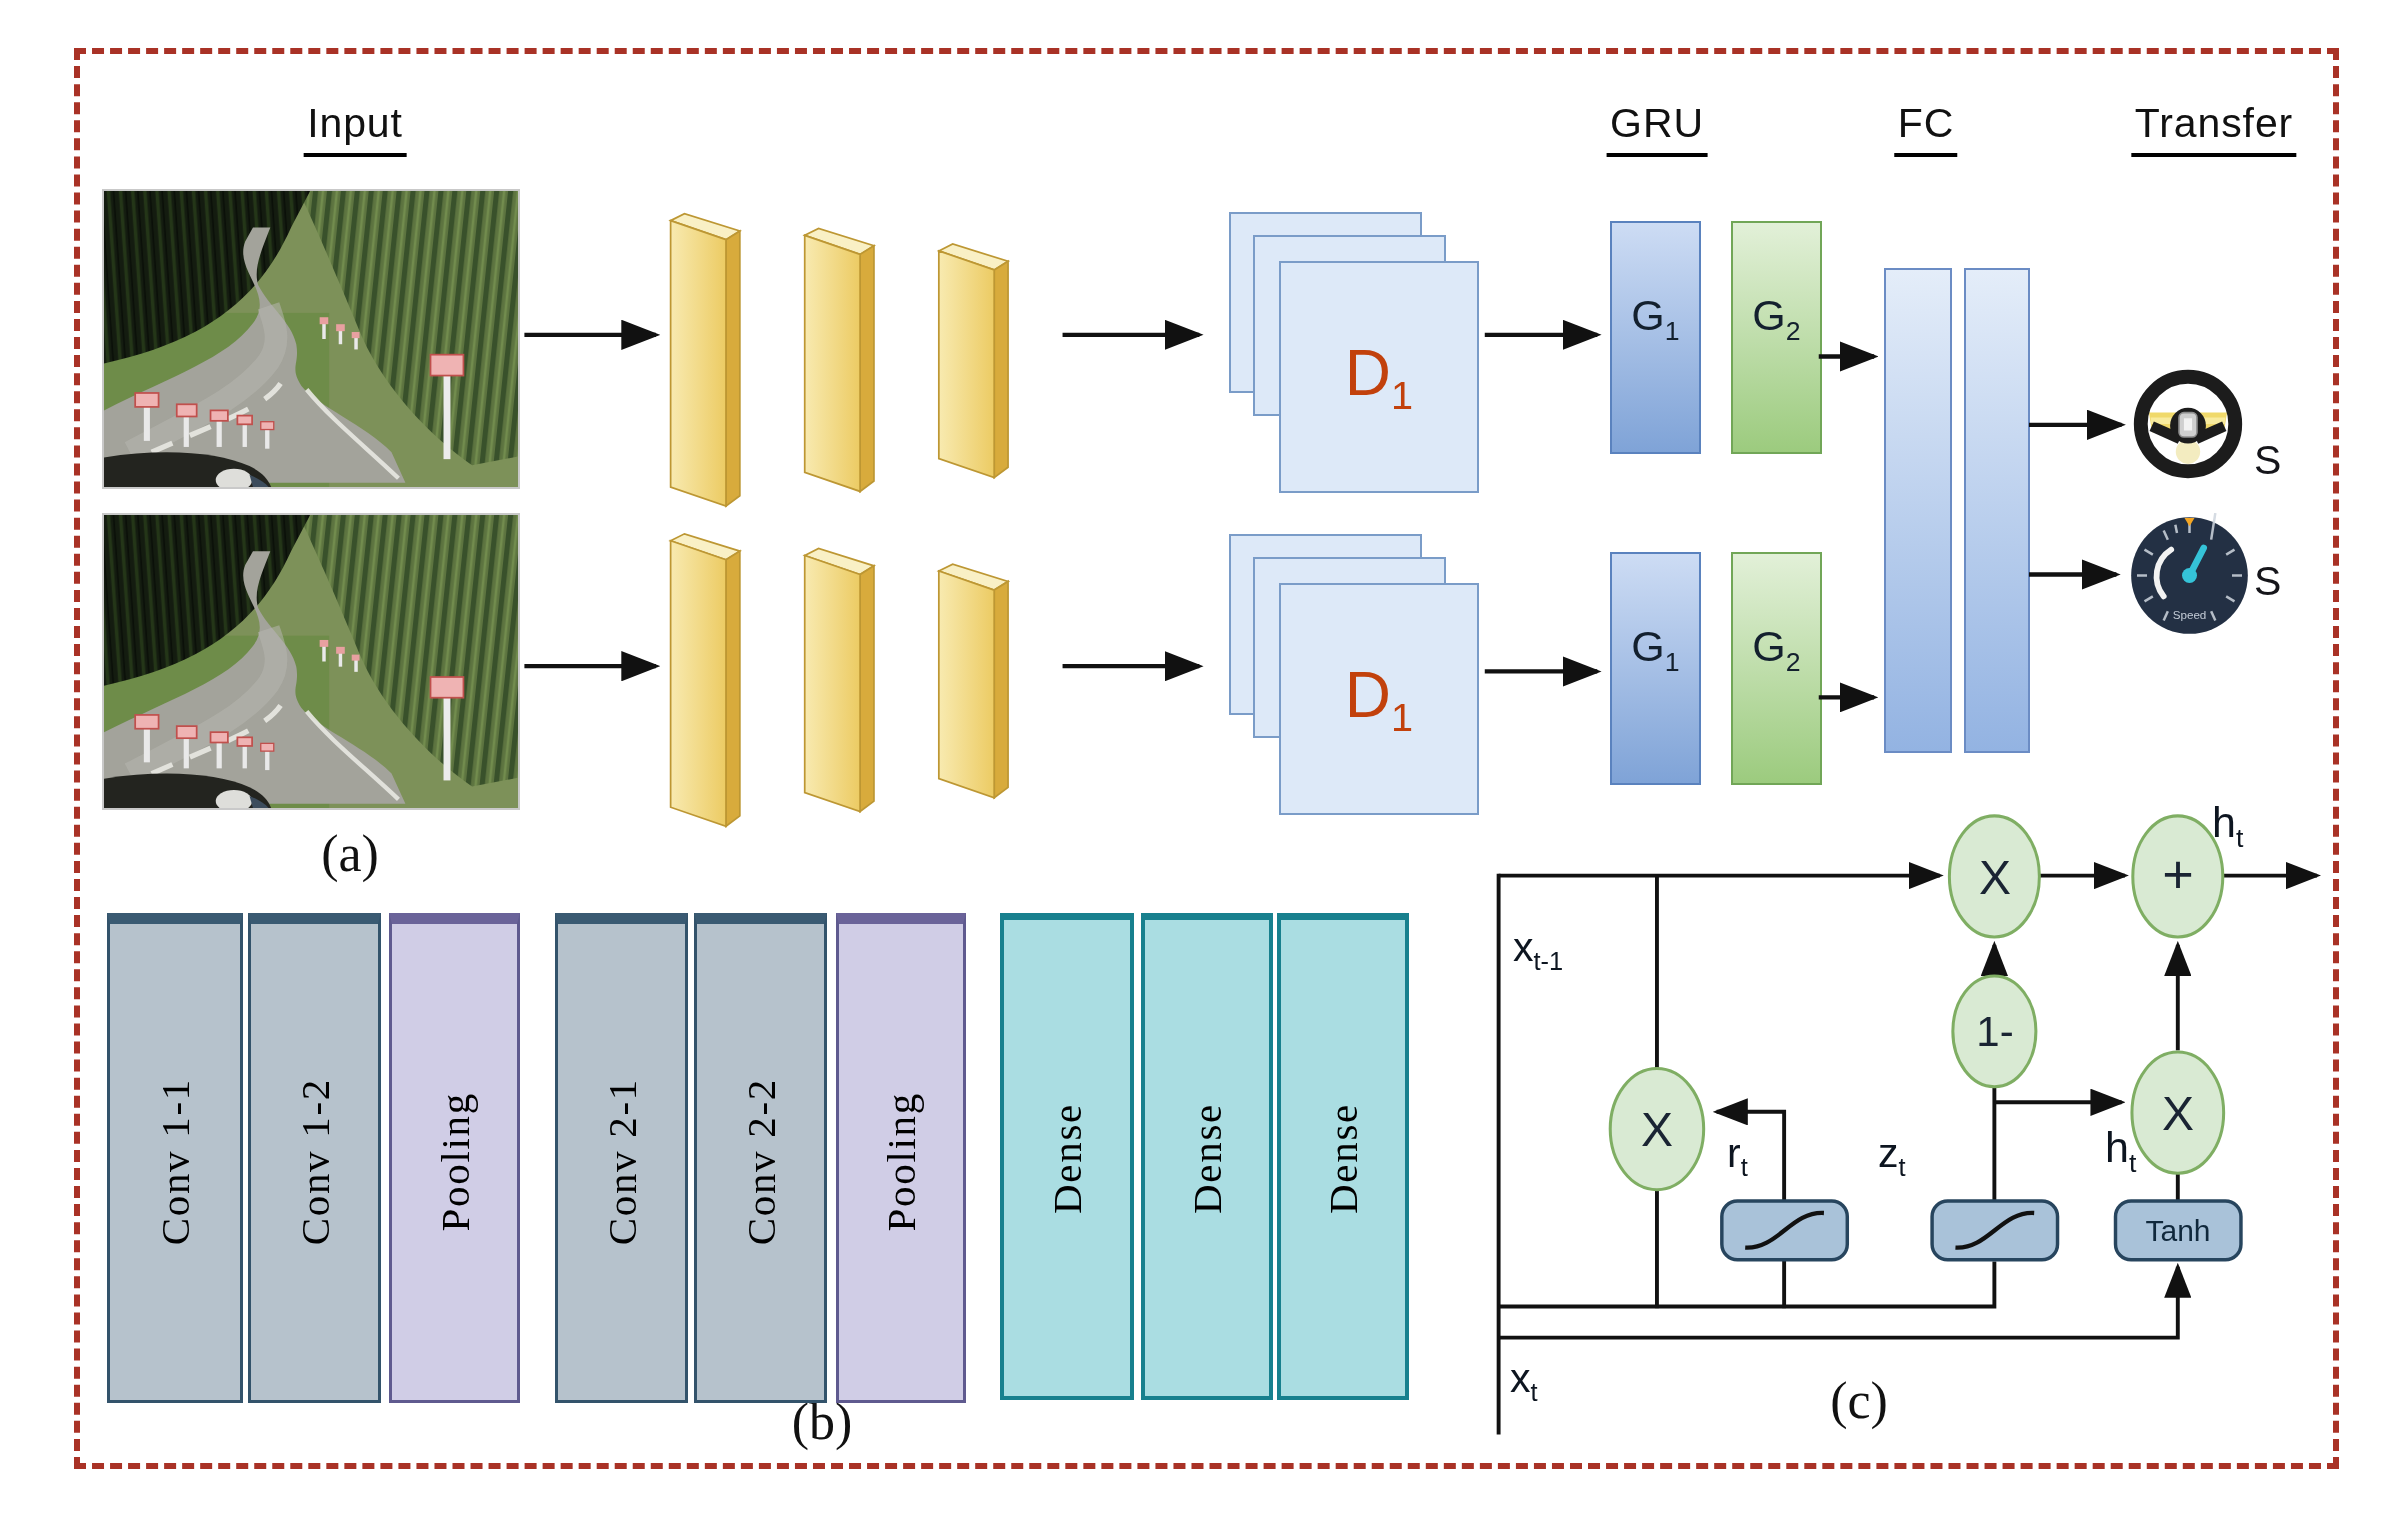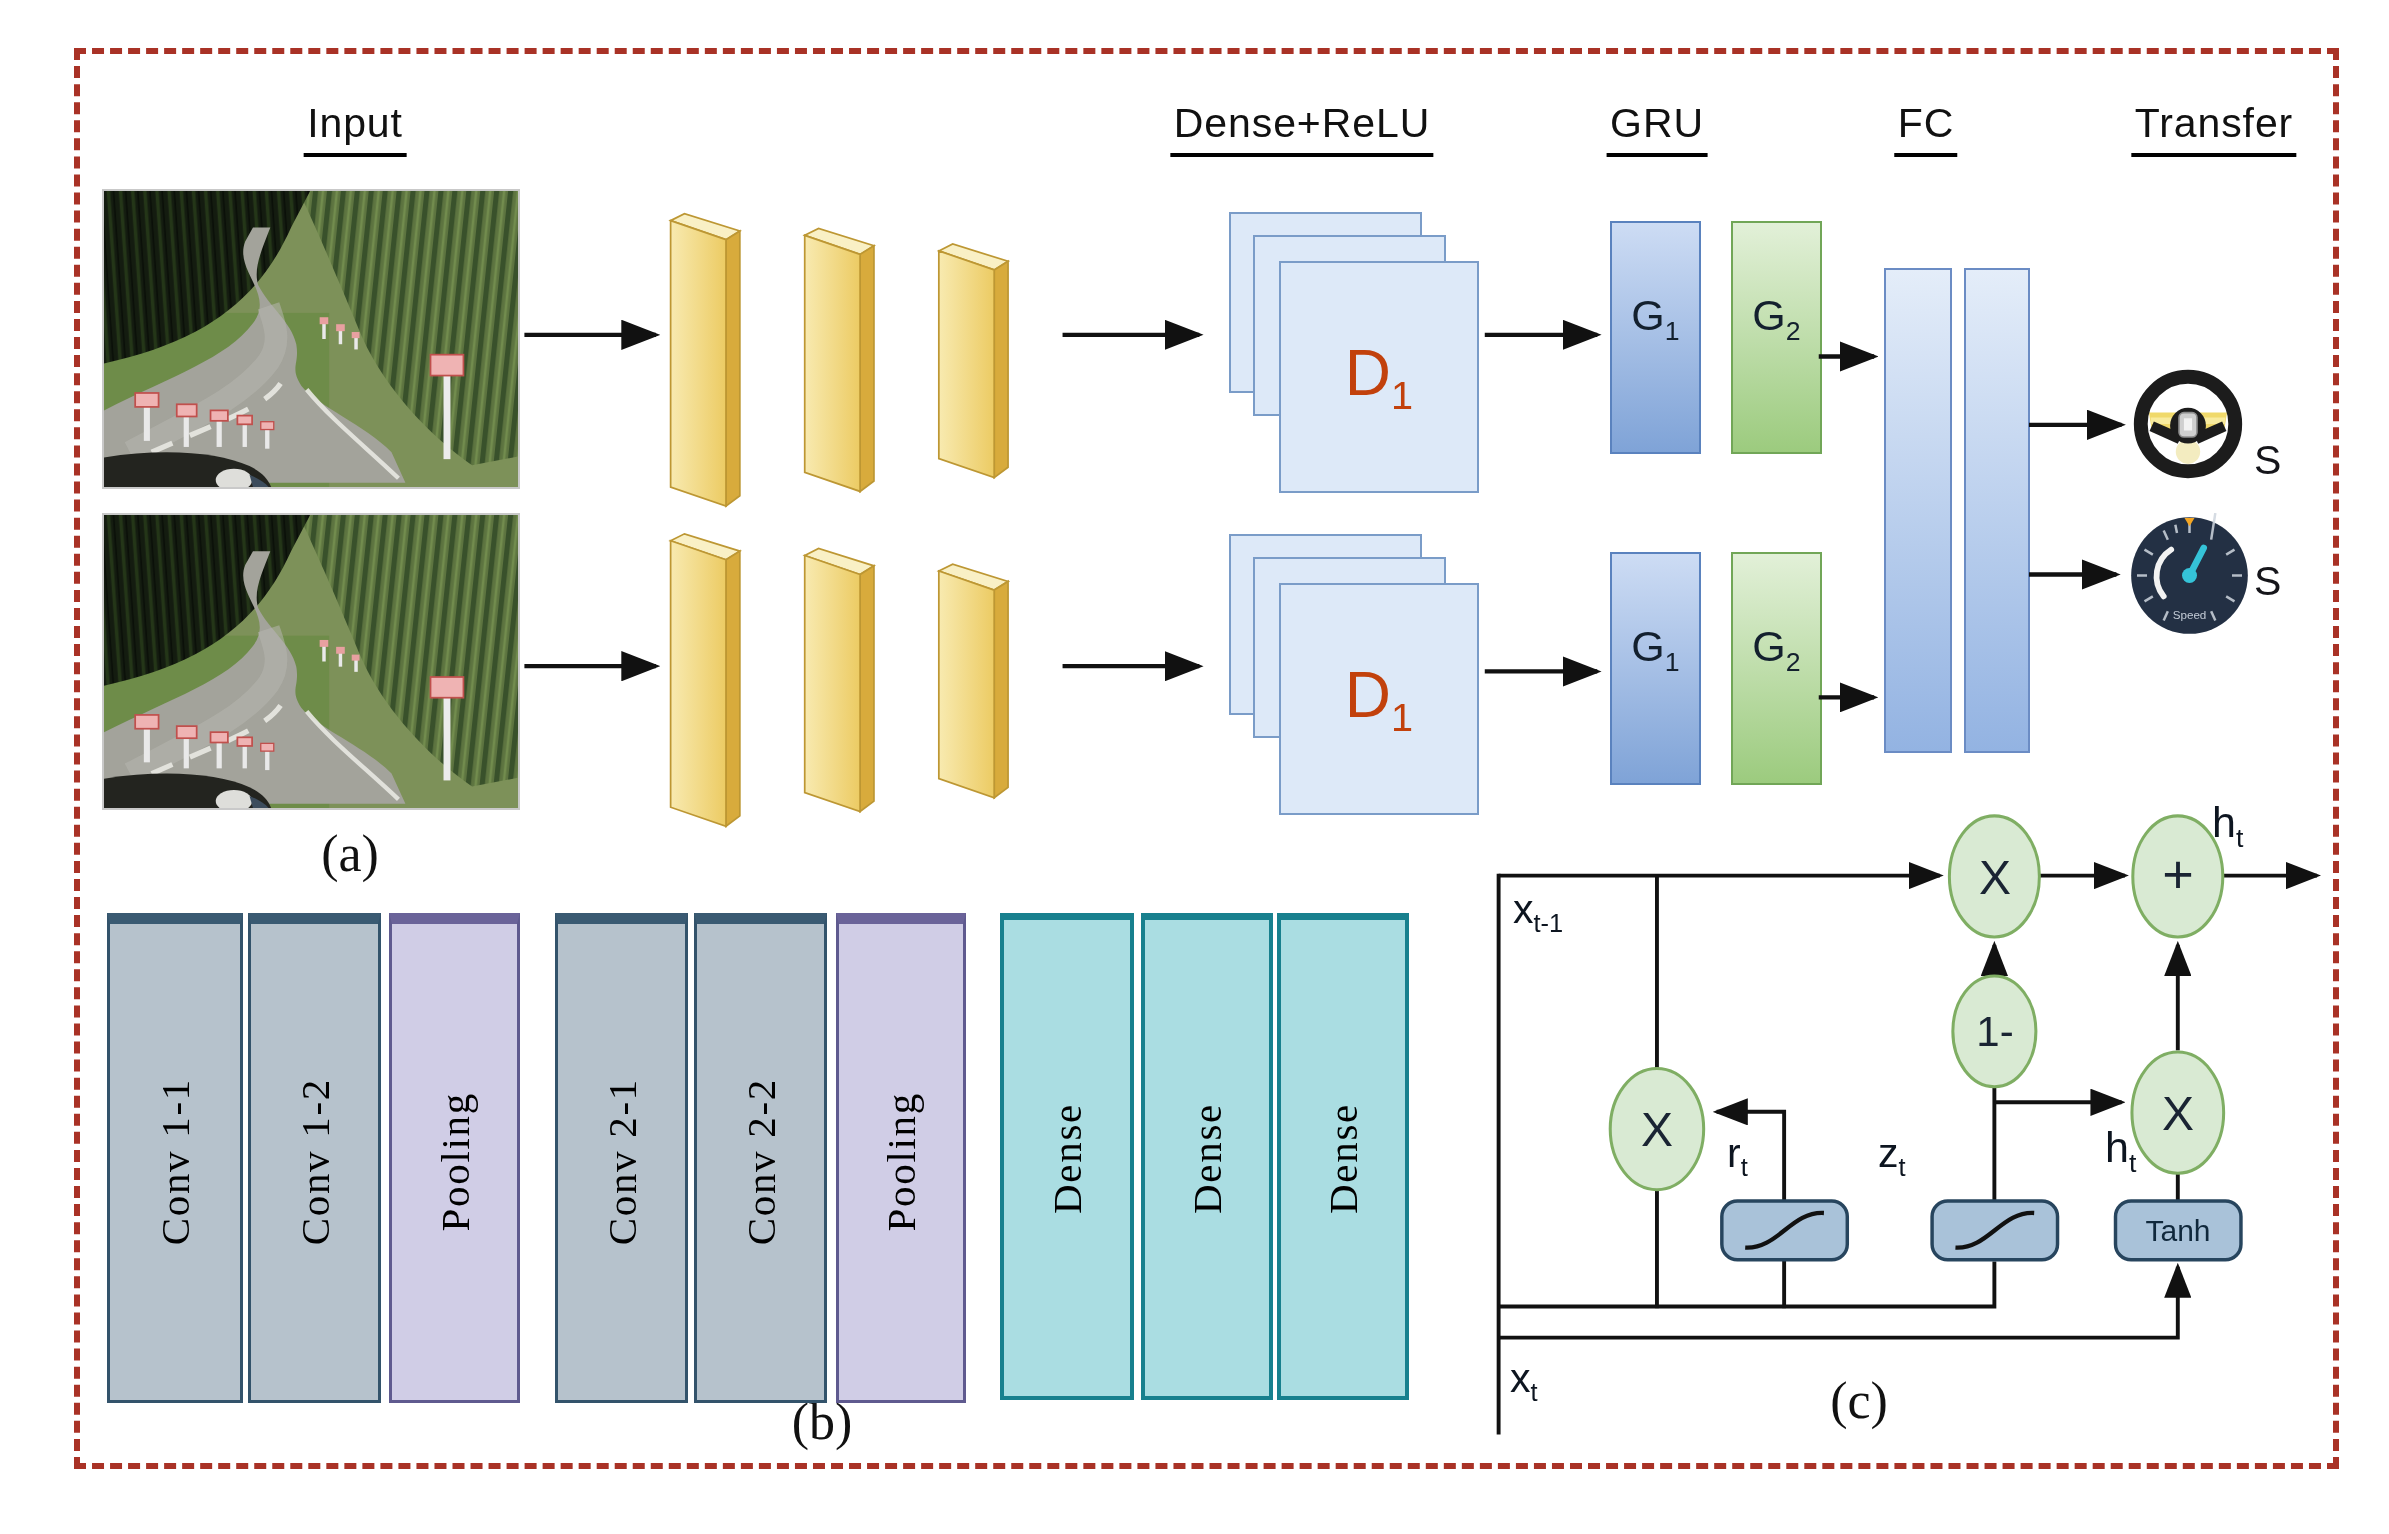--- a/index.html
+++ b/index.html
@@ -118,21 +118,20 @@
         <path d="M0,340 L0,306 C70,295 132,300 168,316 C181,322 189,330 193,340 Z" fill="#23241f"></path>
         <ellipse cx="150" cy="332" rx="21" ry="13" fill="#dededa"></ellipse>
         <path d="M168,326 C178,330 186,335 190,340 L172,340 Z" fill="#3c4c5c"></path>
       </symbol>
     </defs>
   </svg>
 
   <div class="frame"></div>
 
   <div class="hdr" style="left:355px">Input</div>
-  <div class="hdr" style="left:1302px">Dense+ReLU</div>
   <div class="hdr" style="left:1657px">GRU</div>
   <div class="hdr" style="left:1926px">FC</div>
   <div class="hdr" style="left:2214px">Transfer</div>
 
   <div class="photo" style="left:102px;top:189px;height:296px">
     <svg width="414" height="296" viewBox="0 0 478 340" preserveAspectRatio="none">
         <use href="#roadscene"></use>
       </svg>
   </div>
   <div class="photo" style="left:102px;top:513px;height:293px">
@@ -322,21 +321,21 @@
         <line x1="58" y1="14" x2="60" y2="24"></line>
     </g>
     <path d="M44,100 A38,38 0 0 1 53,44" stroke="#f2f2f2" stroke-width="7" fill="none" stroke-linecap="round"></path>
     <polygon points="69,6 81,6 75,16" fill="#f5a623"></polygon>
     <line x1="75" y1="75" x2="92" y2="42" stroke="#35c3d8" stroke-width="8" stroke-linecap="round"></line>
     <circle cx="75" cy="75" r="9" fill="#35c3d8"></circle>
     <text x="75" y="127" text-anchor="middle" font-size="14" fill="#c3cbd6" font-family="Liberation Sans, sans-serif">Speed</text>
   </svg>
   <div class="slabel" style="left:2254px;top:558px">S</div>
 
-  <div class="cvar" style="left:1513px;top:886px"><span>x</span><sub>t-1</sub></div>
+  <div class="cvar" style="left:1513px;top:924px"><span>x</span><sub>t-1</sub></div>
   <div class="cvar" style="left:1510px;top:1355px"><span>x</span><sub>t</sub></div>
   <div class="cvar" style="left:1727px;top:1130px"><span>r</span><sub>t</sub></div>
   <div class="cvar" style="left:1878px;top:1130px"><span>z</span><sub>t</sub></div>
   <div class="cvar" style="left:2105px;top:1123px;font-size:43px"><span>h</span><sub>t</sub></div>
   <div class="cvar" style="left:2212px;top:798px;font-size:43px"><span>h</span><sub>t</sub></div>
 
   <div class="cop" style="left:1995px;top:877px">X</div>
   <div class="cop" style="left:2178px;top:874px;font-size:54px">+</div>
   <div class="cop" style="left:1657px;top:1129px">X</div>
   <div class="cop" style="left:2178px;top:1113px">X</div>

